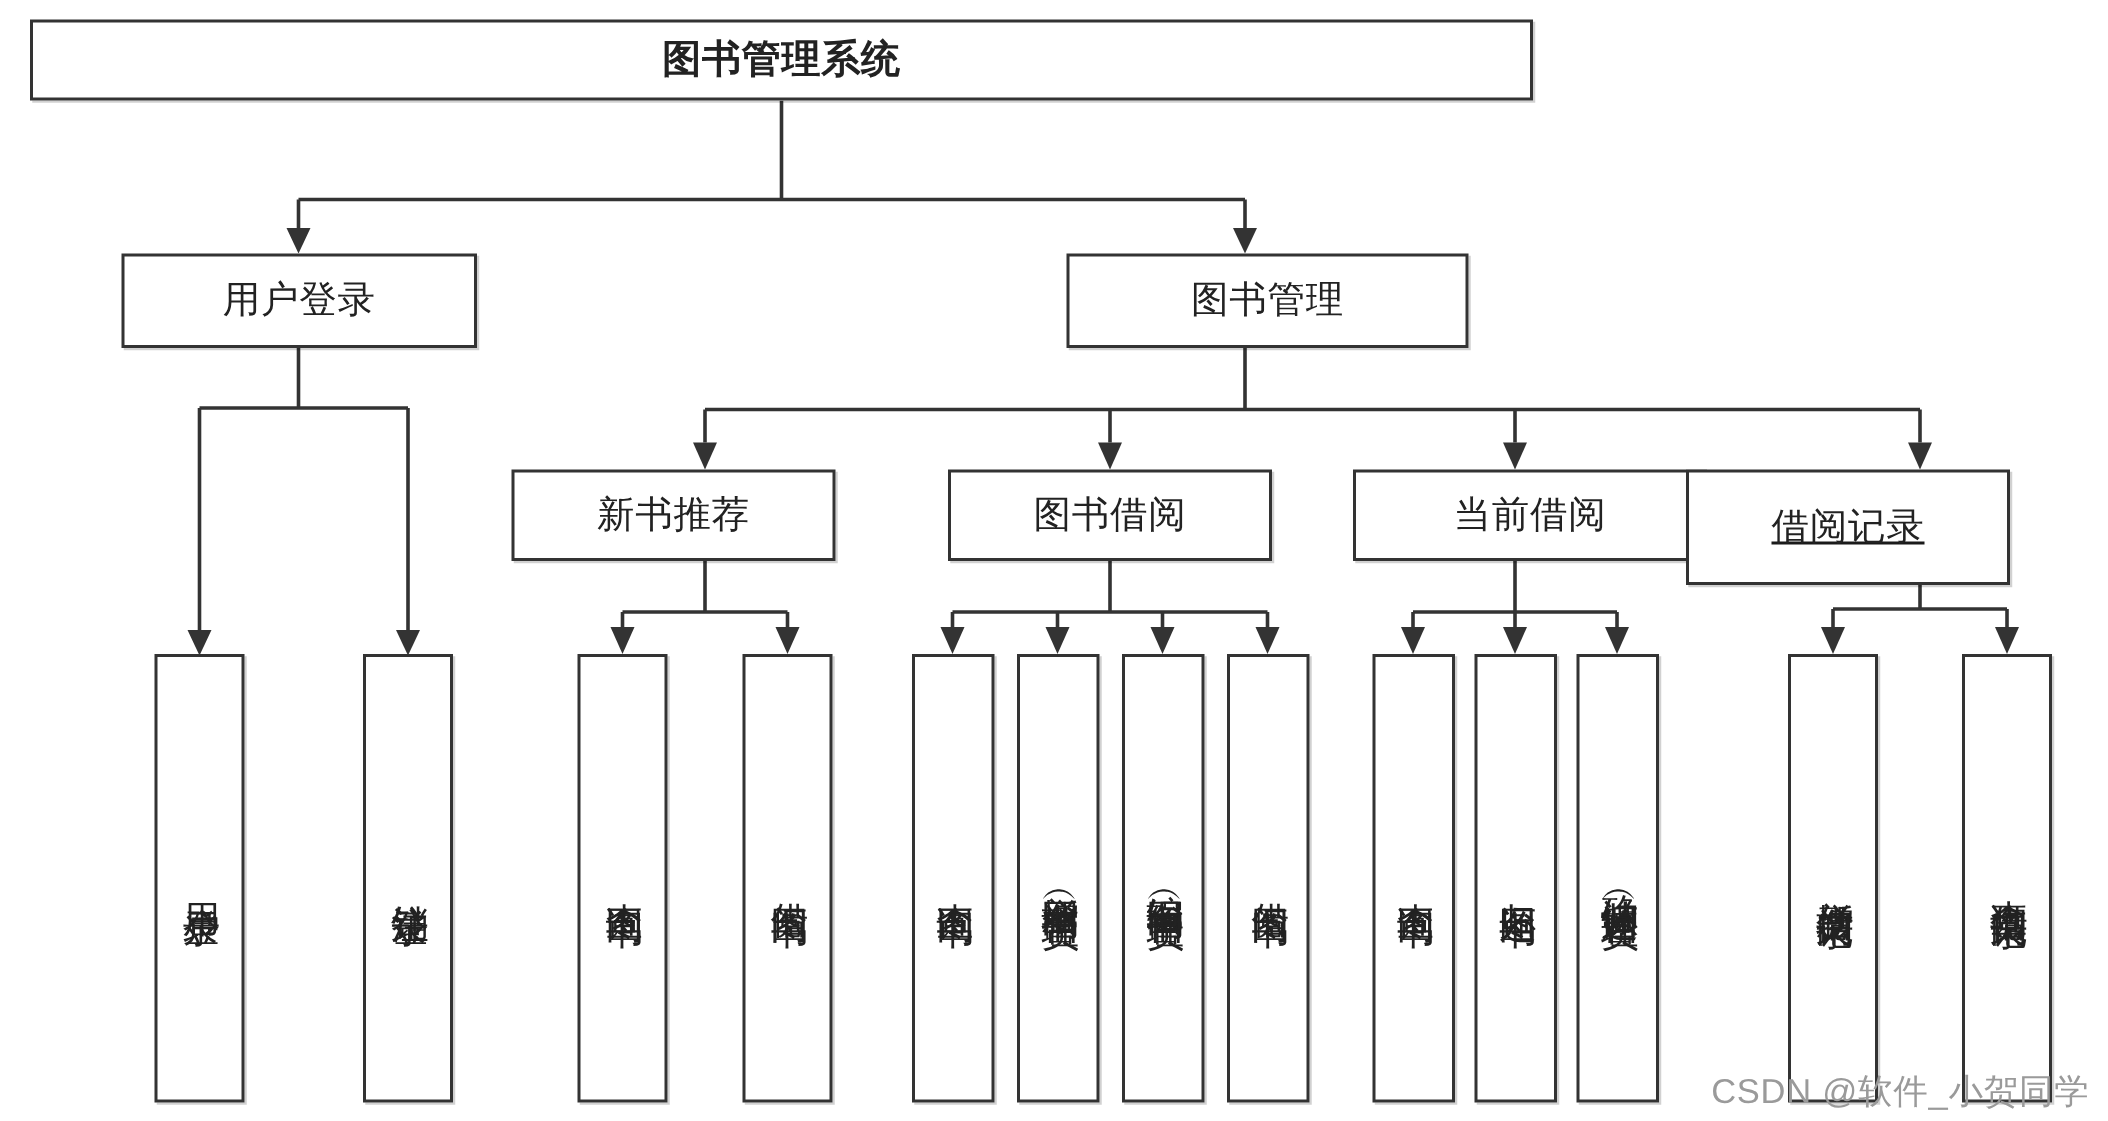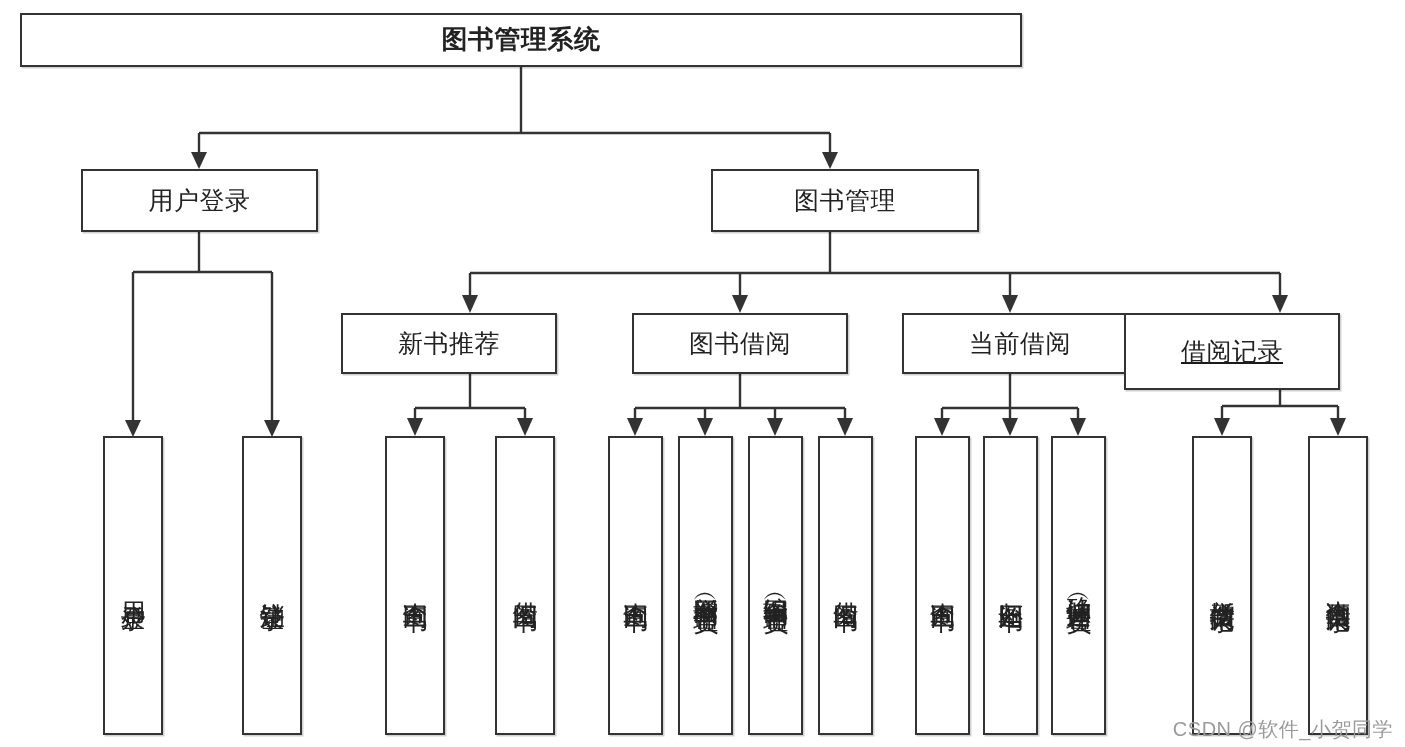--- a/index.html
+++ b/index.html
@@ -58,21 +58,21 @@
     stroke:#333333;
     stroke-width:2.4;
     fill:none;
   }
   #wires polygon{fill:#333333;}
   
   #watermark{
     position:absolute;
     right:12px;
     bottom:4px;
-    font-size:20px;
+    font-size:23px;
     color:#9a9a9a;
     letter-spacing:0.5px;
     white-space:nowrap;
   }
 </style>
 </head>
 <body>
 
 <div id="canvas">
 

